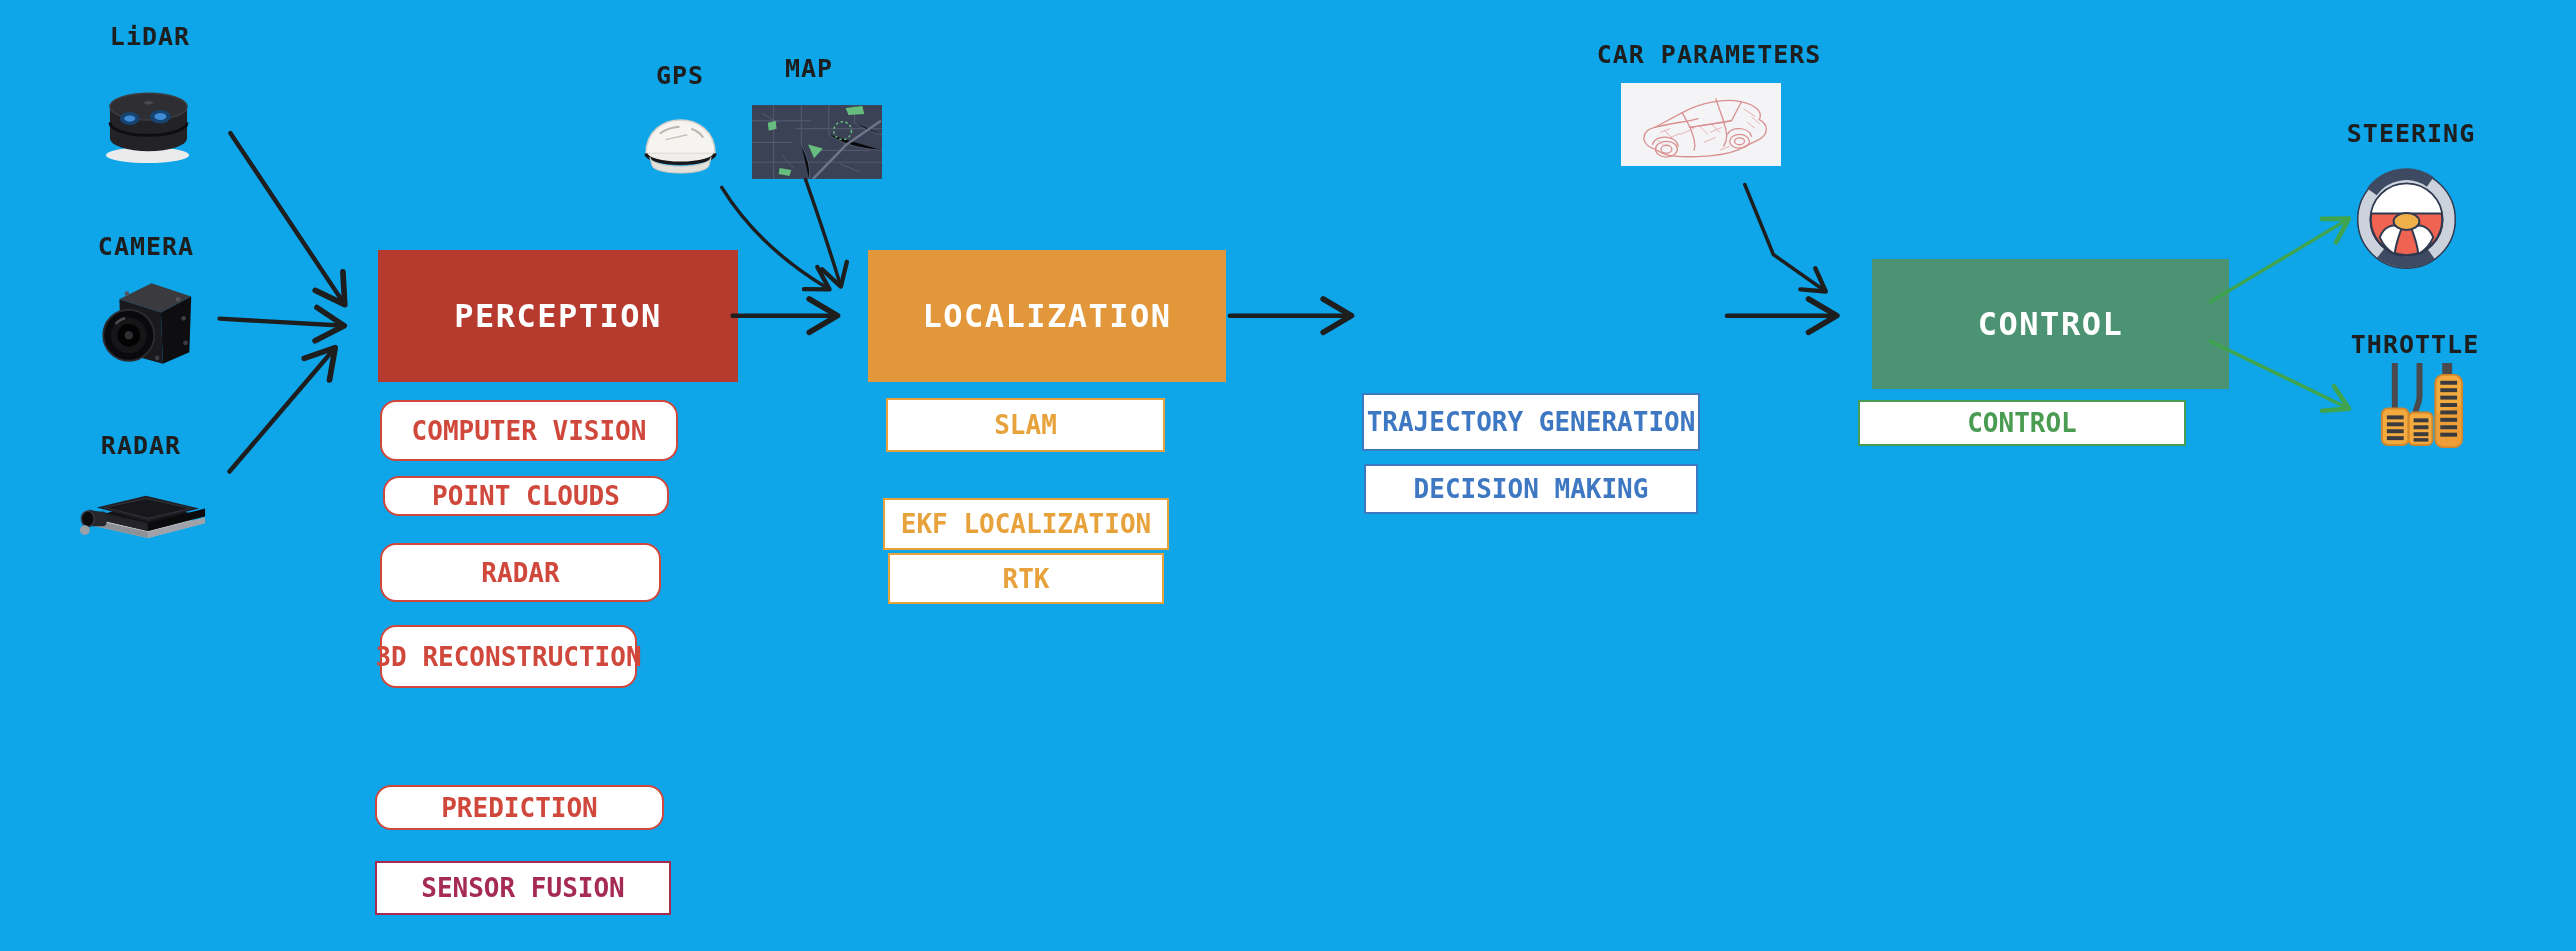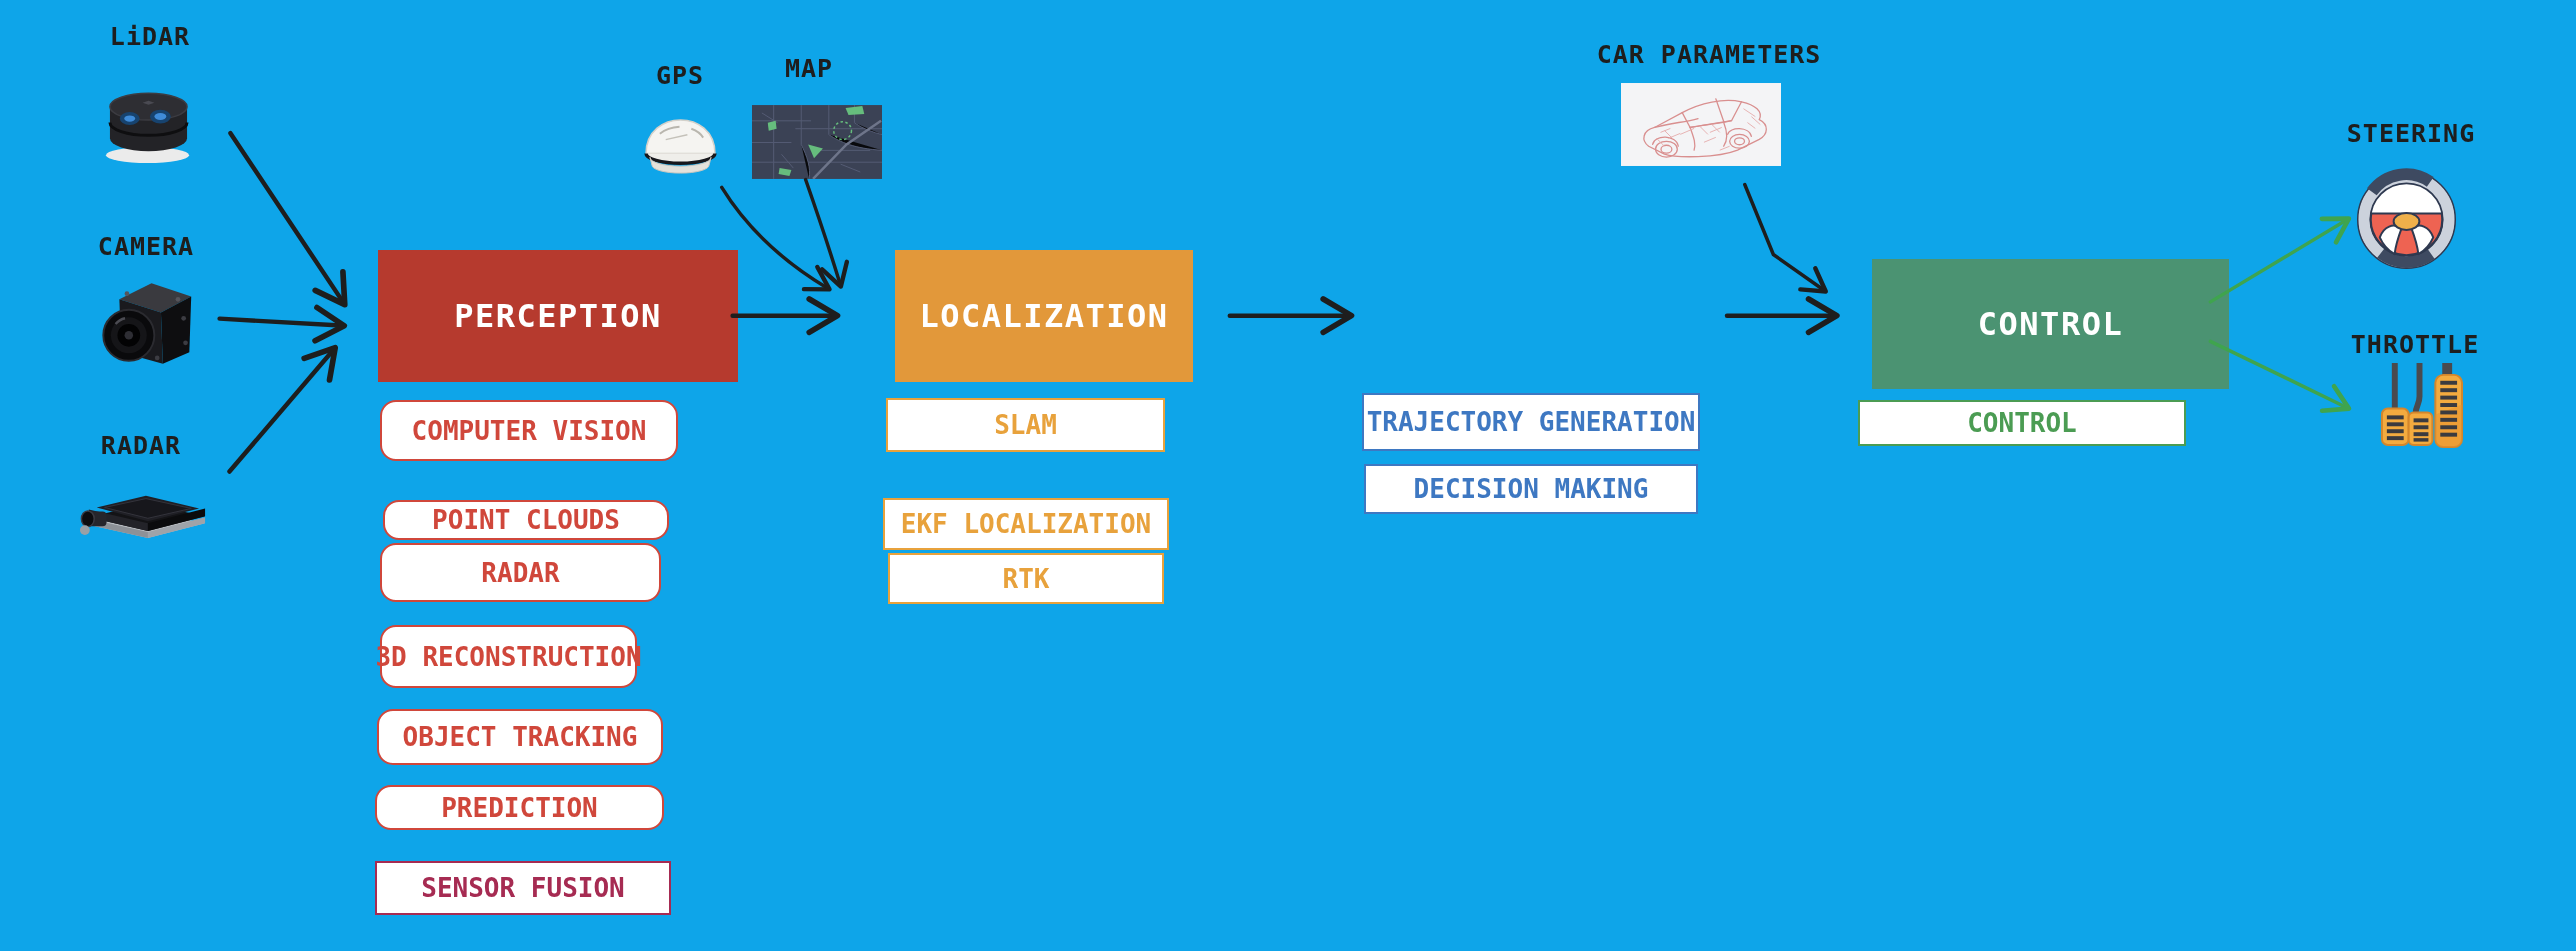--- a/index.html
+++ b/index.html
@@ -139,32 +139,31 @@
     <g fill="none" stroke="#e7b2b2" stroke-width="1">
       <path d="M40,50 l10,-4 M48,56 l12,-5 M60,52 l14,-6 M84,60 l12,-5 M90,50 l12,-5 M100,68 l10,-4"></path>
       <path d="M128,40 l8,6 M132,34 l9,8 M124,26 l12,8"></path>
       <path d="M36,56 l8,8 M44,48 l8,8 M80,44 l8,8 M92,42 l8,8"></path>
     </g>
   </svg>
 
   <div class="stage red" style="left:352px;top:250px;width:360px;height:132px;">
       <span>PERCEPTION</span>
     </div>
-  <div class="stage orange" style="left:869px;top:250px;width:298px;height:132px;">
+  <div class="stage orange" style="left:842px;top:250px;width:358px;height:132px;">
       <span>LOCALIZATION</span>
     </div>
   <div class="stage green" style="left:1846px;top:259px;width:357px;height:130px;">
       <span>CONTROL</span>
     </div>
 
   <div class="chip red" style="left:380px;top:400px;width:298px;height:61px;">COMPUTER VISION</div>
-  <div class="chip red" style="left:383px;top:500px;width:286px;height:40px;text-align:center;">POINT CLOUDS</div>
+  <div class="chip red" style="left:383px;top:476px;width:286px;height:40px;text-align:center;">POINT CLOUDS</div>
   <div class="chip red" style="left:380px;top:543px;width:281px;height:59px;">RADAR</div>
   <div class="chip red" style="left:380px;top:625px;width:257px;height:63px;">3D RECONSTRUCTION</div>
-  <div class="chip red" style="left:377px;top:709px;width:286px;height:56px;">OBJECT TRACKING</div>
   <div class="chip red" style="left:375px;top:785px;width:289px;height:45px;">PREDICTION</div>
   <div class="chip maroon" style="left:375px;top:861px;width:296px;height:54px;">SENSOR FUSION</div>
 
   <div class="chip orange" style="left:886px;top:398px;width:279px;height:54px;">SLAM</div>
   <div class="chip orange" style="left:883px;top:479px;width:286px;height:52px;margin-top:19px;">EKF LOCALIZATION</div>
   <div class="chip orange" style="left:888px;top:553px;width:276px;height:51px;">RTK</div>
 
   <div class="chip blue" style="left:1362px;top:393px;width:338px;height:58px;">TRAJECTORY GENERATION</div>
   <div class="chip blue" style="left:1364px;top:464px;width:334px;height:50px;">DECISION MAKING</div>
 

